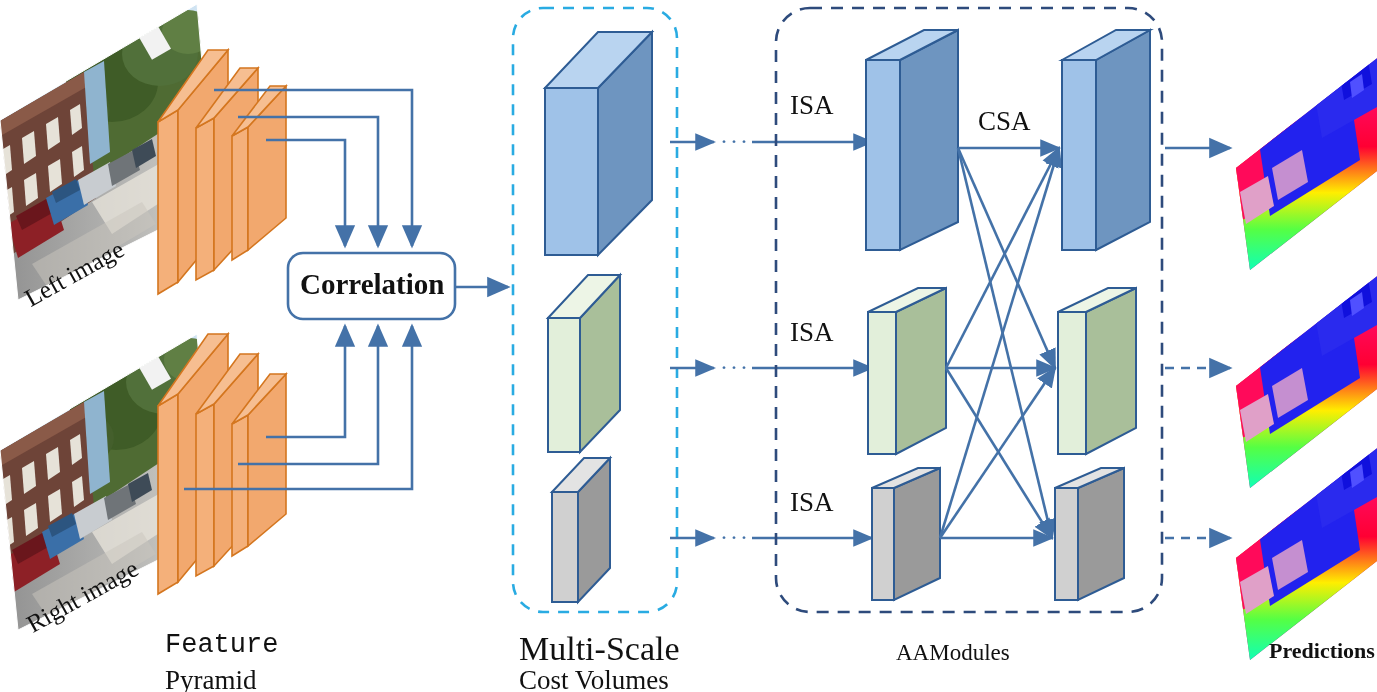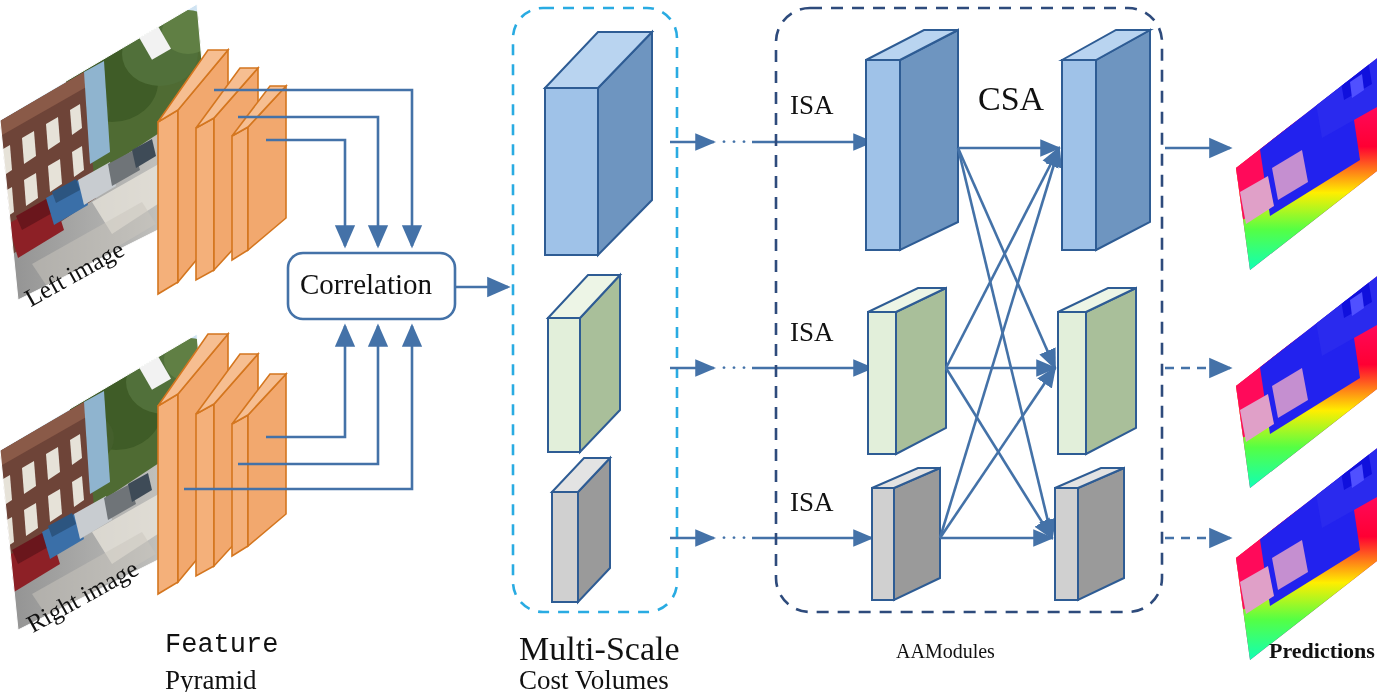--- a/index.html
+++ b/index.html
@@ -342,34 +342,34 @@
         <polygon points="86,52 150,16 158,62 94,98" fill="#2a2aee"></polygon>
         <polygon points="112,36 140,20 144,44 116,60" fill="#1010dd"></polygon>
         <polygon points="122,42 134,34 136,50 124,58" fill="#5050ff"></polygon>
         <polygon points="44,128 74,110 80,142 50,160" fill="#c58fd0"></polygon>
         <polygon points="12,152 40,136 46,166 18,184" fill="#e0a0c8"></polygon>
         <polygon points="150,18 178,6 182,46 154,60" fill="#ff1493"></polygon>
       </g>
     </g>
   </svg>
 
-  <div class="lbl" style="left:300px;top:268px;font-size:29px;">Correlation</div>
+  <div class="lbl" style="left:300px;top:268px;font-size:29px;font-weight:bold;">Correlation</div>
 
   <div class="lbl" style="left:720px;top:128px;font-size:24px;color:#4472A8;letter-spacing:2px;">···</div>
   <div class="lbl" style="left:720px;top:354px;font-size:24px;color:#4472A8;letter-spacing:2px;">···</div>
   <div class="lbl" style="left:720px;top:524px;font-size:24px;color:#4472A8;letter-spacing:2px;">···</div>
 
   <div class="lbl" style="left:790px;top:90px;font-size:27px;">ISA</div>
   <div class="lbl" style="left:790px;top:317px;font-size:27px;">ISA</div>
   <div class="lbl" style="left:790px;top:487px;font-size:27px;">ISA</div>
-  <div class="lbl" style="left:978px;top:80px;font-size:34px;">CSA</div>
+  <div class="lbl" style="left:978px;top:106px;font-size:27px;">CSA</div>
 
   <div class="lbl" style="left:165px;top:630px;font-size:27px;font-family:Liberation Mono, monospace;">Feature</div>
   <div class="lbl" style="left:165px;top:665px;font-size:27px;">Pyramid</div>
 
   <div class="lbl" style="left:519px;top:630px;font-size:34px;">Multi-Scale</div>
   <div class="lbl" style="left:519px;top:665px;font-size:27px;">Cost Volumes</div>
 
-  <div class="lbl" style="left:896px;top:640px;font-size:20px;">AAModules</div>
+  <div class="lbl" style="left:896px;top:640px;font-size:23px;">AAModules</div>
 
   <div class="lbl" style="left:1269px;top:638px;font-size:22px;font-weight:bold;">Predictions</div>
 
 </div>
 
 </body></html>

